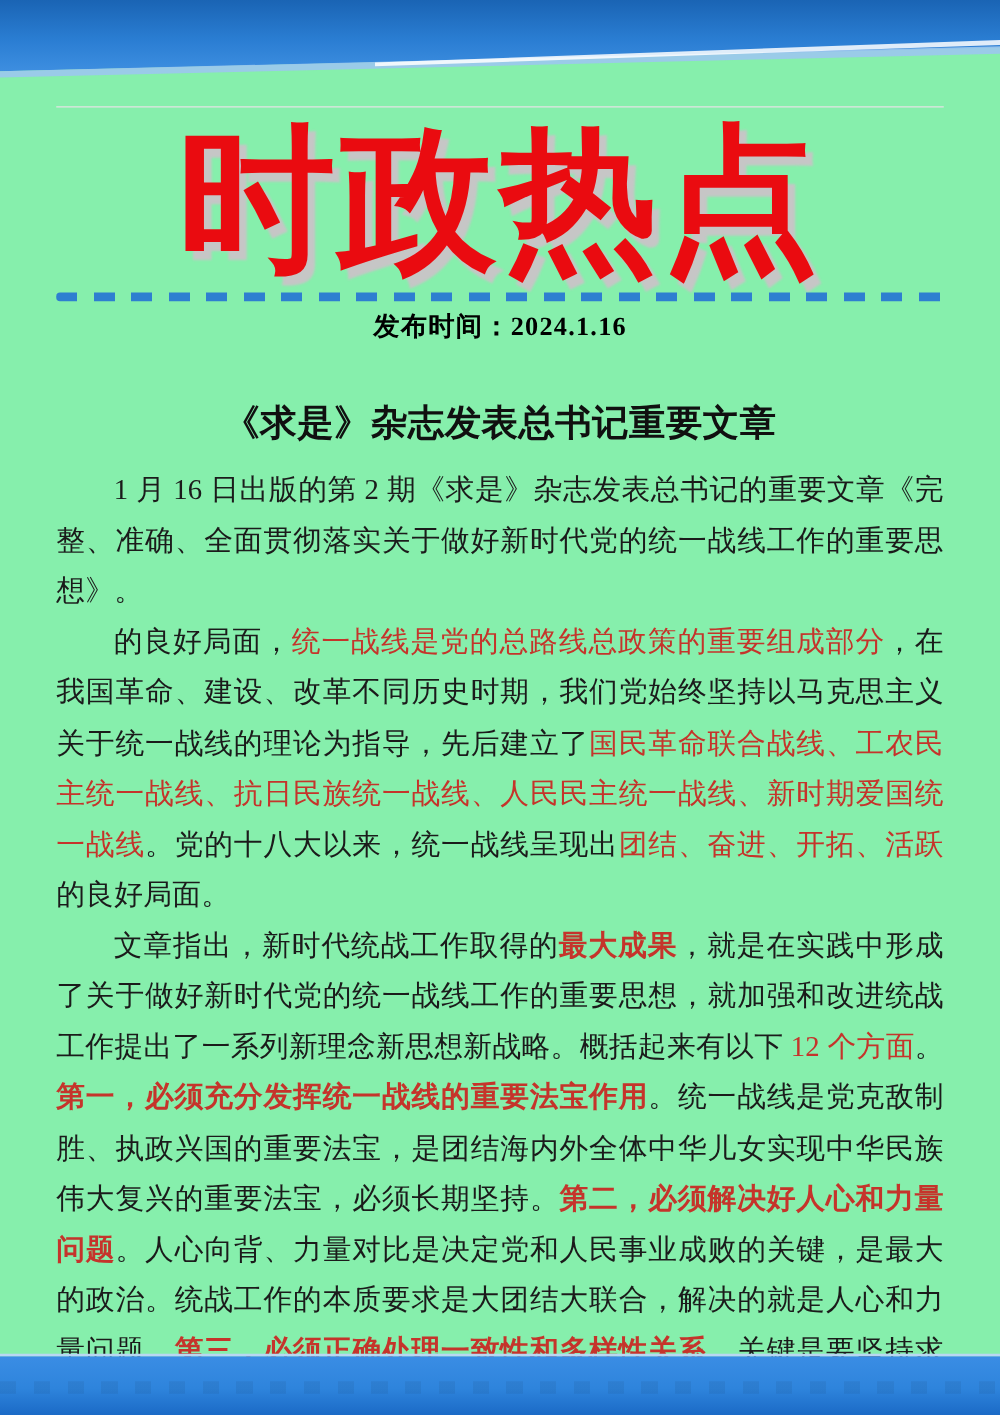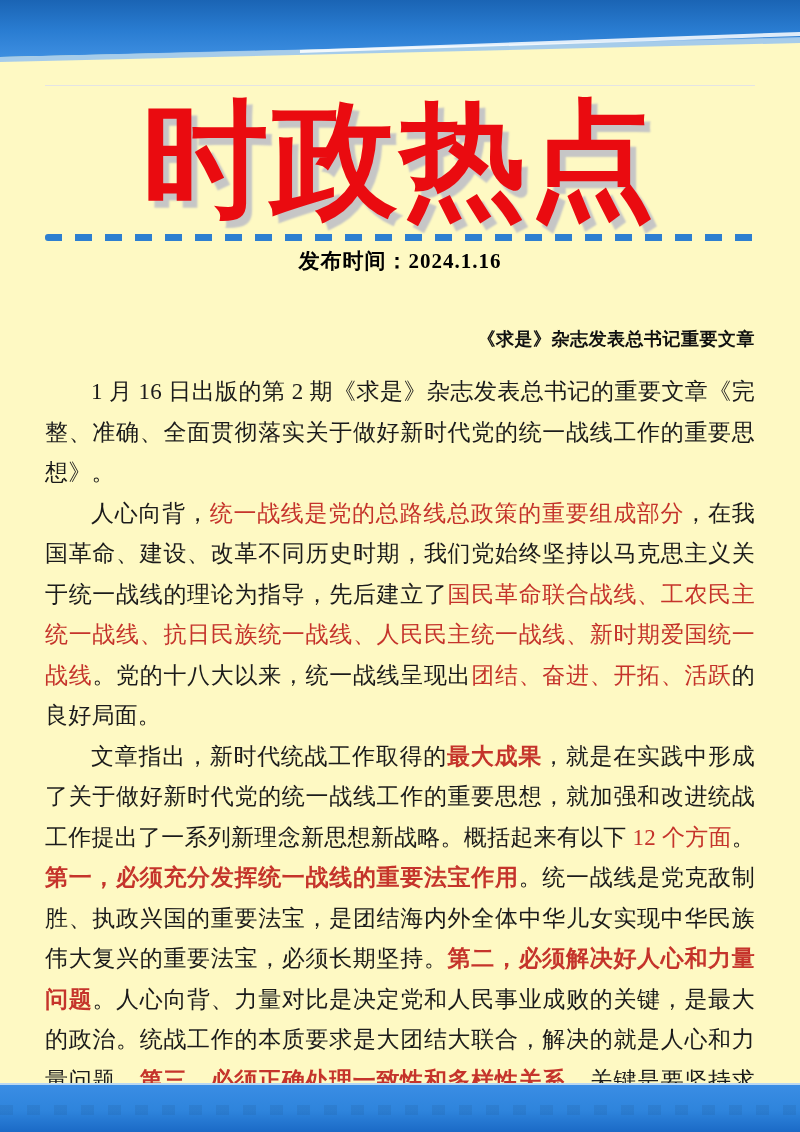--- a/index.html
+++ b/index.html
@@ -1,20 +1,20 @@
 <!DOCTYPE html>
 <html style="--banner-red: #ea0b10; --banner-shadow: #c6c6c6; --red-accent: #c5342b; --dash-blue: #2e7fd0; --header-blue-dark: #1a64b4; --header-blue-light: #3d8ee0; --footer-blue-top: #3a8de4; --footer-blue-bottom: #1b6ac6;"><head>
 <meta charset="utf-8">
 <style>
   html, body { margin: 0; padding: 0; background: #ffffff; }
   .page {
     position: relative;
     width: 800px;
     height: 1132px;
-    background: #fef9c3;
+    background: #86efac;
     overflow: hidden;
     font-family: "Liberation Serif", serif;
   }
 
   
   .top-ribbon {
     position: absolute;
     top: 0; left: 0;
     width: 800px; height: 70px;
     pointer-events: none;
@@ -67,22 +67,22 @@
   }
 
   
   .article {
     position: absolute;
     left: 45px; top: 322px;
     width: 710px;
   }
   .article-title {
     margin: 0 0 16px 0;
-    text-align: right;
-    font-size: 18px;
+    text-align: center;
+    font-size: 29px;
     line-height: 34px;
     font-weight: bold;
     color: #101010;
     letter-spacing: 0.5px;
   }
   .para {
     margin: 0;
     text-indent: 2em;
     text-align: justify;
     font-size: 23px;
@@ -137,20 +137,20 @@
   </div>
 
   <div class="divider"></div>
 
   <div class="publish">发布时间：2024.1.16</div>
 
   <div class="article">
     <h2 class="article-title">《求是》杂志发表总书记重要文章</h2>
     <div>
         <p class="para"><span class="seg">1 月 16 日出版的第 2 期《求是》杂志发表总书记的重要文章《完整、准确、全面贯彻落实关于做好新时代党的统一战线工作的重要思想》。</span></p>
-        <p class="para"><span class="seg">人心向背，</span><span class="seg red">统一战线是党的总路线总政策的重要组成部分</span><span class="seg">，在我国革命、建设、改革不同历史时期，我们党始终坚持以马克思主义关于统一战线的理论为指导，先后建立了</span><span class="seg red">国民革命联合战线、工农民主统一战线、抗日民族统一战线、人民民主统一战线、新时期爱国统一战线</span><span class="seg">。党的十八大以来，统一战线呈现出</span><span class="seg red">团结、奋进、开拓、活跃</span><span class="seg">的良好局面。</span></p>
+        <p class="para"><span class="seg">的良好局面，</span><span class="seg red">统一战线是党的总路线总政策的重要组成部分</span><span class="seg">，在我国革命、建设、改革不同历史时期，我们党始终坚持以马克思主义关于统一战线的理论为指导，先后建立了</span><span class="seg red">国民革命联合战线、工农民主统一战线、抗日民族统一战线、人民民主统一战线、新时期爱国统一战线</span><span class="seg">。党的十八大以来，统一战线呈现出</span><span class="seg red">团结、奋进、开拓、活跃</span><span class="seg">的良好局面。</span></p>
         <p class="para"><span class="seg">文章指出，新时代统战工作取得的</span><span class="seg red-bold">最大成果</span><span class="seg">，就是在实践中形成了关于做好新时代党的统一战线工作的重要思想，就加强和改进统战工作提出了一系列新理念新思想新战略。概括起来有以下 </span><span class="seg red">12 个方面</span><span class="seg">。</span><span class="seg red-bold">第一，必须充分发挥统一战线的重要法宝作用</span><span class="seg">。统一战线是党克敌制胜、执政兴国的重要法宝，是团结海内外全体中华儿女实现中华民族伟大复兴的重要法宝，必须长期坚持。</span><span class="seg red-bold">第二，必须解决好人心和力量问题</span><span class="seg">。人心向背、力量对比是决定党和人民事业成败的关键，是最大的政治。统战工作的本质要求是大团结大联合，解决的就是人心和力量问题。</span><span class="seg red-bold">第三，必须正确处理一致性和多样性关系</span><span class="seg">。关键是要坚持求同存异，发扬“团结—批评—团结”的优良传统，在尊重多样性中寻求一致性，找到最大公约数、画出最大同心圆。</span></p>
       </div>
   </div>
 
   <div class="footer-band"></div>
 
 </div>
 
 </body></html>

